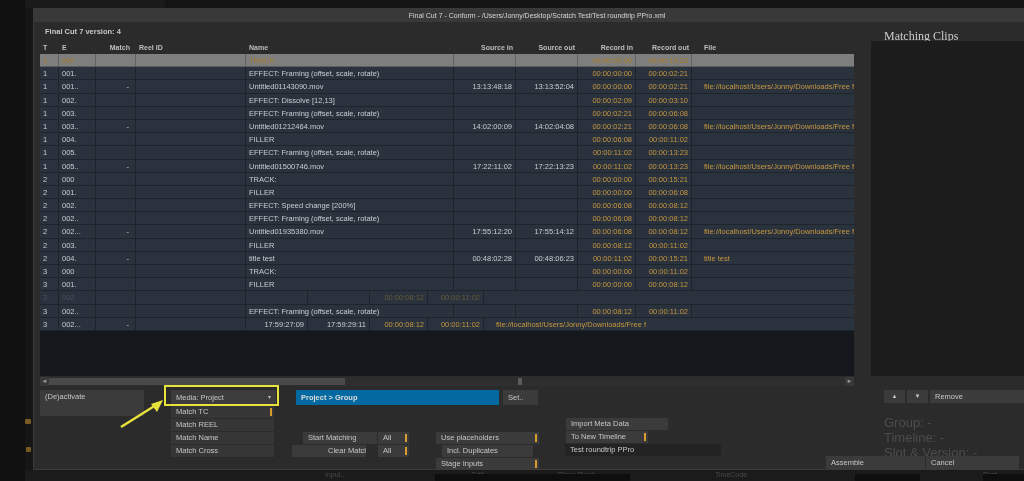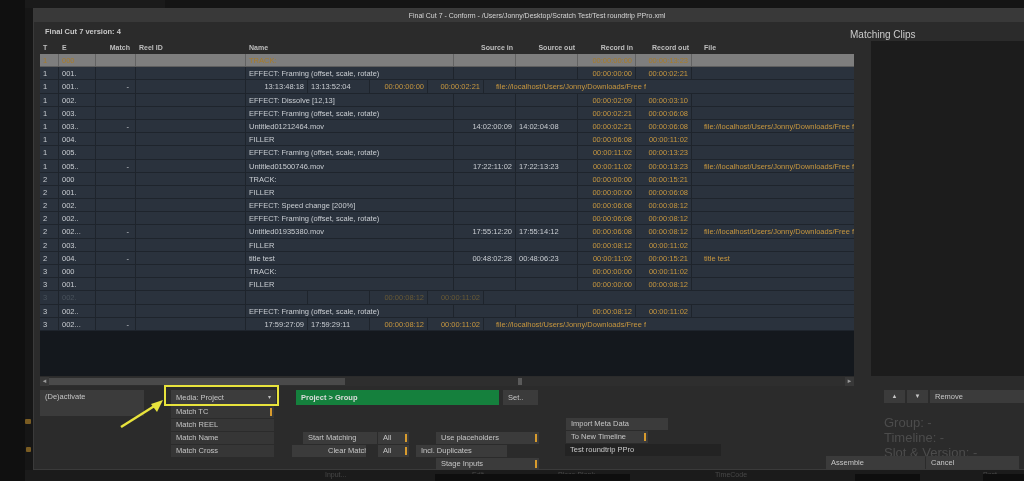--- a/index.html
+++ b/index.html
@@ -27,33 +27,33 @@
   .row.dimmed .cell{color:#49525c !important;}
   .row.dimmed .cell.amber{color:#695a35 !important;}
   .cell{height:100%;overflow:hidden;white-space:nowrap;border-right:1px solid rgba(0,0,0,0.28);padding:0 3px;}
   .hcell{height:100%;overflow:hidden;white-space:nowrap;padding:0 3px;}
   .c-t{width:19px;}
   .c-e{width:37px;}
   .c-match{width:40px;text-align:right;padding-right:6px;}
   .c-reel{width:110px;}
   .c-name{width:208px;}
   .c-src_in{width:62px;text-align:right;}
-  .c-src_out{width:62px;text-align:left;}
+  .c-src_out{width:62px;text-align:right;}
   .c-rec_in{width:58px;text-align:right;}
   .c-rec_out{width:56px;text-align:right;}
   .c-file{width:162px;padding-left:12px;border-right:none;}
   .cell.amber{color:#c7973f;}
   
   .hscroll{position:absolute;left:6px;top:368px;width:814px;height:9px;background:#2e2e2e;}
   .hs-arrow{position:absolute;top:0;width:9px;height:9px;background:#383838;color:#9a9a9a;
     font-size:6px;line-height:9px;text-align:center;}
   .hs-thumb{position:absolute;left:9px;top:1px;width:296px;height:7px;background:#4a4a4a;}
   .hs-tick{position:absolute;left:478px;top:1px;width:4px;height:7px;background:#5a5a5a;}
   
-  .mc-title{position:absolute;left:816px;top:20px;font-size:10px;color:#cccccc;}
+  .mc-title{position:absolute;left:850px;top:20px;font-size:12px;color:#cccccc;font-family:Liberation Serif, serif;}
   .mc-list{position:absolute;left:837px;top:32px;width:163px;height:335px;background:#1c1c1c;}
   .mc-sb{position:absolute;right:0;top:1px;width:6px;height:333px;background:#242424;}
   .mc-sb-thumb{position:absolute;right:0;top:1px;width:6px;height:10px;background:#3e3e3e;}
   .mc-sb-btn{position:absolute;right:0;bottom:0;width:6px;height:7px;background:#303030;}
   
   .btn{position:absolute;background:#3b3b3b;color:#c6c6c6;font-size:7.5px;line-height:12px;
     padding:0 5px;white-space:nowrap;overflow:hidden;}
   .btn .amber-bar{position:absolute;right:2px;top:2px;width:2px;height:8px;background:#d89b2d;}
   .label-dim{position:absolute;font-size:13px;color:#4c4c4c;white-space:nowrap;}
   .txtbold{font-weight:bold;}
@@ -128,20 +128,21 @@
           <div class="cell c-src_out"></div>
           <div class="cell c-rec_in amber">00:00:00:00</div>
           <div class="cell c-rec_out amber">00:00:02:21</div>
           <div class="cell c-file amber"></div>
         </div>
         <div class="row">
           <div class="cell c-t">1</div>
           <div class="cell c-e">001..</div>
           <div class="cell c-match">-</div>
           <div class="cell c-reel"></div>
+          <div class="cell c-name">Untitled01143090.mov</div>
           <div class="cell c-src_in">13:13:48:18</div>
           <div class="cell c-src_out">13:13:52:04</div>
           <div class="cell c-rec_in amber">00:00:00:00</div>
           <div class="cell c-rec_out amber">00:00:02:21</div>
           <div class="cell c-file amber">file://localhost/Users/Jonny/Downloads/Free footage</div>
         </div>
         <div class="row">
           <div class="cell c-t">1</div>
           <div class="cell c-e">002.</div>
           <div class="cell c-match"></div>
@@ -374,39 +375,39 @@
 
     <div class="btn" style="left:6px;top:381px;width:104px;height:26px;line-height:14px;">(De)activate</div>
 
     <div class="btn" style="left:137px;top:381px;width:105px;height:15px;line-height:15px;background:#3c3c3c;">
       <span>Media: Project</span>
       <span class="caret" style="line-height:15px;">▾</span>
     </div>
 
     <div id="match-buttons"></div>
 
-    <div class="btn txtbold" style="left:262px;top:381px;width:203px;height:15px;line-height:15px;background:#15803d;color:#dcdcdc;">Project &gt; Group</div>
+    <div class="btn txtbold" style="left:262px;top:381px;width:203px;height:15px;line-height:15px;background:#0369a1;color:#dcdcdc;">Project &gt; Group</div>
     <div class="btn" style="left:469px;top:381px;width:35px;height:15px;line-height:15px;">Set..</div>
 
     <div class="btn" style="left:269px;top:423px;width:74px;height:12px;">Start Matching</div>
     <div class="btn" style="left:344px;top:423px;width:31px;height:12px;">
       <span>All</span>
       <span class="amber-bar"></span>
     </div>
     <div class="btn" style="left:258px;top:436px;width:74px;height:12px;padding-left:36px;">Clear Matches</div>
     <div class="btn" style="left:344px;top:436px;width:31px;height:12px;">
       <span>All</span>
       <span class="amber-bar"></span>
     </div>
 
     <div class="btn" style="left:402px;top:423px;width:103px;height:12px;">
       <span>Use placeholders</span>
       <span class="amber-bar"></span>
     </div>
-    <div class="btn" style="left:382px;top:436px;width:91px;height:12px;">Incl. Duplicates</div>
+    <div class="btn" style="left:408px;top:436px;width:91px;height:12px;">Incl. Duplicates</div>
     <div class="btn" style="left:402px;top:449px;width:103px;height:12px;">
       <span>Stage Inputs</span>
       <span class="amber-bar"></span>
     </div>
 
     <div class="btn" style="left:532px;top:409px;width:102px;height:12px;">Import Meta Data</div>
     <div class="btn" style="left:532px;top:422px;width:82px;height:12px;">
       <span>To New Timeline</span>
       <span class="amber-bar"></span>
     </div>

